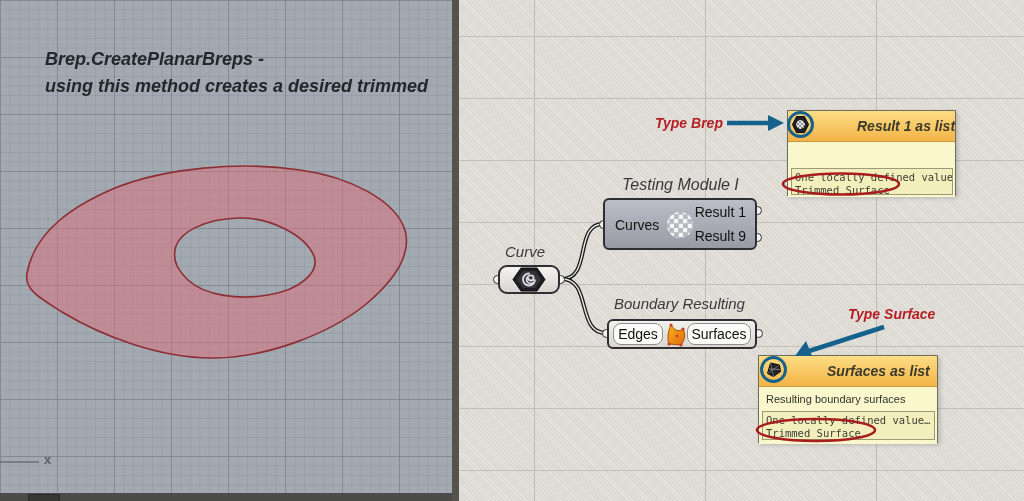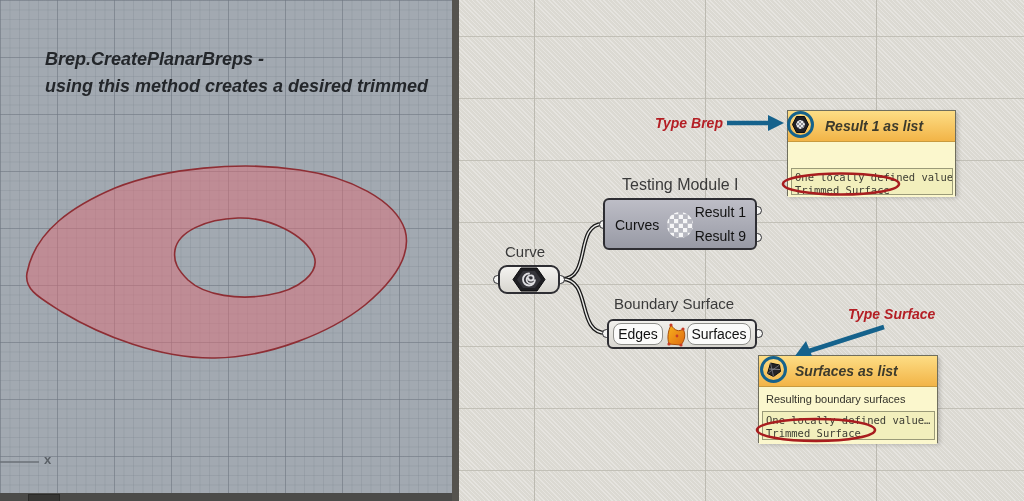--- a/index.html
+++ b/index.html
@@ -37,21 +37,21 @@
       linear-gradient(to bottom,#c2c0b7 1px,transparent 1px),
       repeating-linear-gradient(45deg, rgba(255,255,255,.30) 0px, rgba(255,255,255,.30) 1px, transparent 1px, transparent 3px);
     background-size:171px 62px,171px 62px,auto;
     background-position:75px 0px,0px 36px,0 0;
   }
 
   svg.layer{position:absolute;left:0;top:0;pointer-events:none;}
   #wires{z-index:1;}
   #overlay{z-index:9;}
 
-  .gh-title{position:absolute;color:#3a3a3a;font-size:15px;white-space:nowrap;z-index:4;}
+  .gh-title{position:absolute;font-style:italic;color:#3a3a3a;font-size:15px;white-space:nowrap;z-index:4;}
 
   .port{position:absolute;width:9px;height:9px;border-radius:50%;
     background:#f4f4f2;border:1.5px solid #2f2f33;box-sizing:border-box;z-index:2;}
 
   .comp{position:absolute;border:2px solid #2e2e33;border-radius:6px;box-sizing:border-box;z-index:3;}
   #curve-box{left:498px;top:265px;width:62px;height:29px;border-radius:9px;
     background:linear-gradient(#f4f3f0,#d7d5cf);display:flex;align-items:center;justify-content:center;}
   #module-box{left:603px;top:198px;width:154px;height:52px;
     background:linear-gradient(#bdbdc6,#989aa5);}
   #module-box .in-label{position:absolute;left:10px;top:17px;font-size:14px;color:#121212;}
@@ -64,21 +64,21 @@
     border-radius:8px;display:flex;align-items:center;justify-content:center;
     font-size:14px;color:#121212;box-sizing:border-box;}
   #cap-edges{left:4px;width:50px;}
   #cap-surfaces{left:78px;width:64px;}
   #boundary-icon{position:absolute;left:55px;top:1px;}
 
   
   .tooltip{position:absolute;border:1px solid #6f6e5e;box-sizing:border-box;z-index:5;
     box-shadow:2px 2px 4px rgba(0,0,0,.18);}
   .tip-head{position:relative;height:30px;background:linear-gradient(#fddd85,#f2b447);
-    border-bottom:1px solid #c89a3e;display:flex;align-items:center;}
+    border-bottom:1px solid #c89a3e;display:flex;align-items:center;padding-left:32px;}
   .tip-title{font-size:14px;font-weight:bold;font-style:italic;color:#3c3a2c;white-space:nowrap;}
   .tip-body{background:#fbf7cd;position:relative;}
   .tip-sub{font-size:11px;color:#33322a;padding:6px 0 0 7px;}
   .tip-values{position:absolute;background:#f2efbc;border:1px solid #9a9a78;box-sizing:border-box;
     font-family:"DejaVu Sans Mono",monospace;font-size:10.5px;line-height:12.5px;color:#3e3e34;
     padding:2px 3px;white-space:nowrap;overflow:hidden;}
   #tip-result{left:787px;top:110px;width:169px;height:86px;}
   #tip-result .tip-body{height:55px;}
   #tip-result .tip-values{left:3px;top:26px;width:162px;height:27px;}
   #tip-result .tip-title{margin-left:37px;}
@@ -168,21 +168,21 @@
           <rect x="4.5" width="4.5" height="4.5" fill="#b9bac2"></rect>
           <rect y="4.5" width="4.5" height="4.5" fill="#b9bac2"></rect>
         </pattern>
       </defs>
       <circle cx="15" cy="15" r="13" fill="url(#chk)"></circle>
     </svg>
     <span class="out1">Result 1</span>
     <span class="out2">Result 9</span>
   </div>
 
-  <div class="gh-title" style="left:614px;top:295px;">Boundary Surface</div>
+  <div class="gh-title" style="left:614px;top:295px;">Boundary Resulting</div>
   <div class="port" style="left:602px;top:329px;"></div>
   <div class="port" style="left:754px;top:329px;"></div>
   <div id="boundary-box" class="comp">
     <div id="cap-edges" class="capsule">
       <span>Edges</span>
     </div>
     <svg id="boundary-icon" width="26" height="27" viewBox="0 0 26 27">
       <defs>
         <linearGradient id="orng" x1="0" y1="0" x2="1" y2="1">
           <stop offset="0" stop-color="#f9b21c"></stop>

